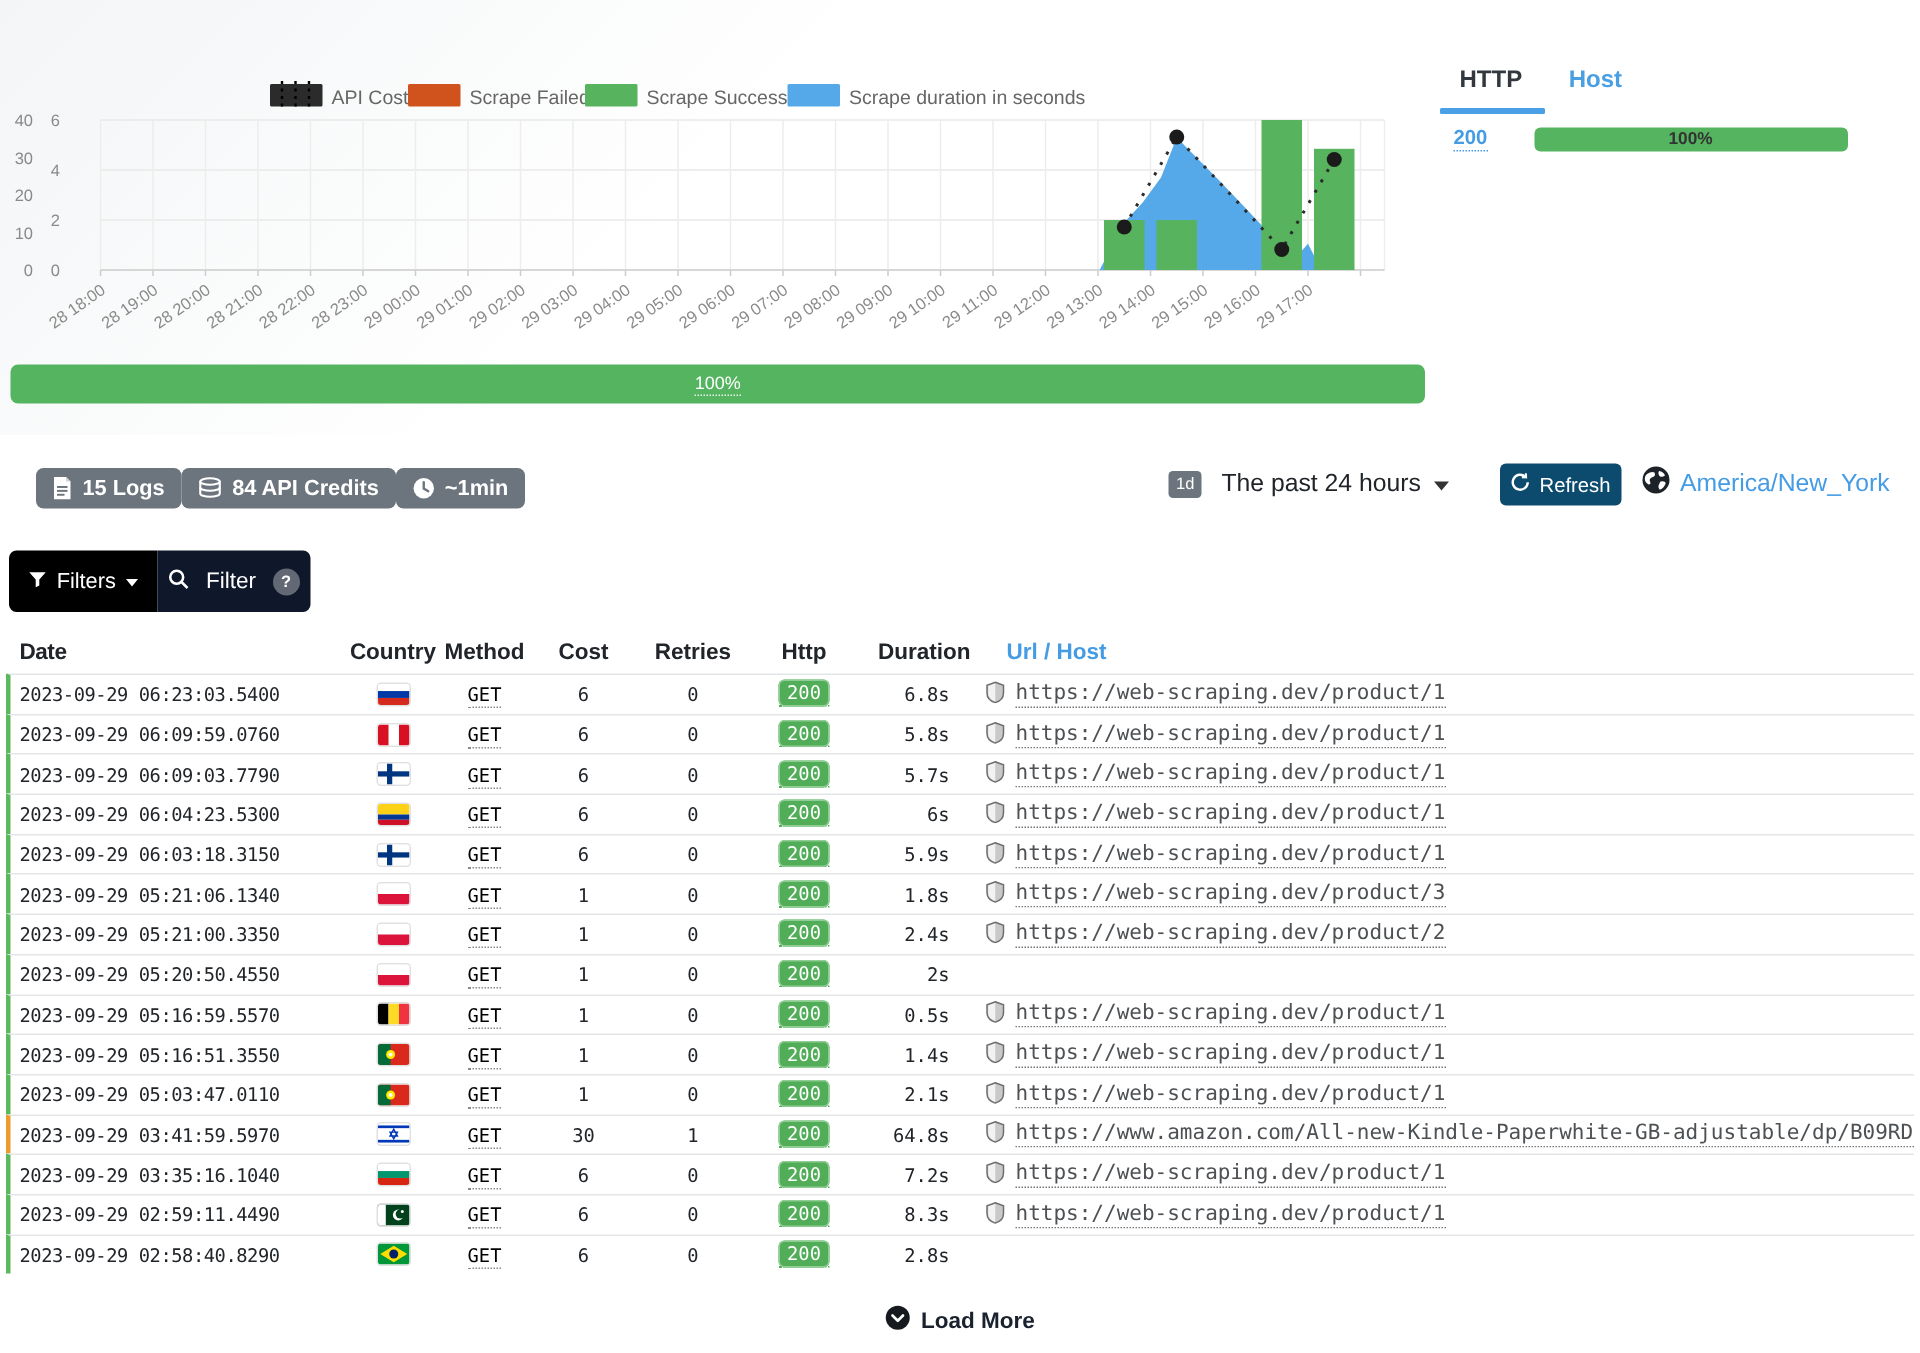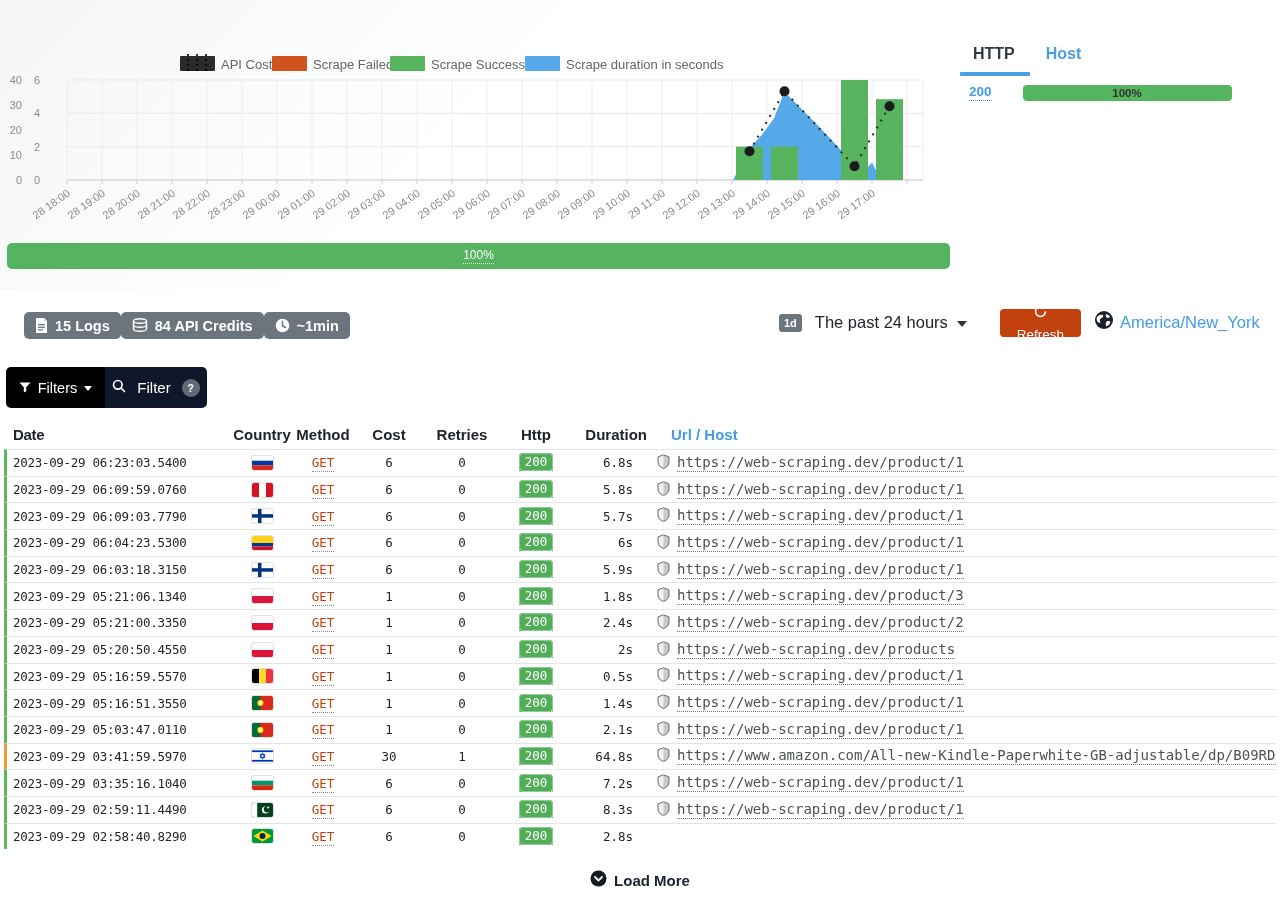--- a/index.html
+++ b/index.html
@@ -27,28 +27,28 @@
                  color:#fff; font-size:12px; }
   .success-bar .dotted { border-bottom:1px dotted rgba(255,255,255,.85); padding-bottom:1px; }
 
   
   .badges { position:absolute; left:24px; top:312px; display:flex; }
   .badge { background:#6c757d; color:#fff; border-radius:5px; height:27px; display:flex; align-items:center;
            gap:7px; padding:0 11px; font-weight:bold; font-size:14.5px; }
   .badge svg { display:block; }
 
   .period { position:absolute; left:779px; top:313px; display:flex; align-items:center; }
-  .badge-1d { background:#6c757d; color:#fff; font-size:11px; font-weight:bold; border-radius:3px; padding:3px 5px; }
+  .badge-1d { background:#6c757d; color:#fff; font-size:11px; font-weight:normal; border-radius:3px; padding:3px 5px; }
   .period-label { margin-left:13px; font-size:16.5px; color:#212529; }
   .caret-dark { margin-left:9px; margin-top:3px; width:0; height:0; border-left:5px solid transparent;
                 border-right:5px solid transparent; border-top:6px solid #333; }
 
-  .refresh-btn { position:absolute; left:1000px; top:309px; width:81px; height:28px; background:#c2410c;
+  .refresh-btn { position:absolute; left:1000px; top:309px; width:81px; height:28px; background:#0c4a6e;
                  border:none; border-radius:4px; color:#fff; font-size:13.5px; font-family:inherit;
-                 display:flex; align-items:center; justify-content:center; gap:6px; cursor:pointer;flex-direction:column; }
+                 display:flex; align-items:center; justify-content:center; gap:6px; cursor:pointer; }
   .tz { position:absolute; left:1094px; top:310px; display:flex; align-items:center; gap:6px; }
   .tz-link { color:#459ce4; font-size:16.5px; text-decoration:none; cursor:pointer; }
 
   
   .filter-bar { position:absolute; left:6px; top:367px; width:1268px; height:41px; display:flex; }
   .filters-btn { width:99px; background:#000000; border:none; border-radius:5px 0 0 5px; color:#fff;
                  font-size:14.5px; font-family:inherit; display:flex; align-items:center; justify-content:center;
                  gap:7px; cursor:pointer; }
   .caret-white { width:0; height:0; border-left:4px solid transparent; border-right:4px solid transparent;
                  border-top:5px solid #fff; margin-top:2px; }
@@ -72,21 +72,21 @@
   .col-date { width:224px; padding-left:6px; letter-spacing:-0.3px; }
   .col-country { width:62px; display:flex; justify-content:center; }
   .col-method { width:60px; text-align:center; }
   .col-cost { width:72px; text-align:center; }
   .col-retries { width:74px; text-align:center; }
   .col-http { width:74px; display:flex; justify-content:center; }
   .col-duration { width:74px; text-align:right; }
   .t-row .col-duration { padding-right:14px; }
   .col-url { flex:1; display:flex; align-items:center; gap:7px; padding-left:10px; overflow:hidden; white-space:nowrap; }
   .t-head .col-url { color:#459ce4; padding-left:24px; }
-  .method-link { color:#c2410c; border-bottom:1px dotted #8a8a8a; padding-bottom:1px; text-decoration:none; cursor:pointer; }
+  .method-link { color:#000000; border-bottom:1px dotted #8a8a8a; padding-bottom:1px; text-decoration:none; cursor:pointer; }
   .http-badge-wrap { border-bottom:1px dotted #52ad58; padding-bottom:1px; cursor:pointer; }
   .http-badge { background:#52ad58; border:1px solid #8fcd95; border-radius:4px; color:#fff; font-size:12.5px;
                 padding:0px 5px 1px; }
   .url-link { color:#4d5154; border-bottom:1px dotted #777; padding-bottom:1px; font-size:14px;
               text-decoration:none; cursor:pointer; overflow:hidden; }
   .flag { border-radius:2px; box-shadow:0 0 0 1px rgba(0,0,0,.12); display:block; }
 
   .load-more { position:absolute; left:0; top:870px; width:1280px; display:flex; align-items:center;
                justify-content:center; gap:7px; font-weight:bold; font-size:15px; color:#19222e; cursor:pointer; }
 </style>
@@ -531,27 +531,20 @@
             </svg>
           </span>
         </div>
         <div class="col-method"><a class="method-link">GET</a></div>
         <div class="col-cost">1</div>
         <div class="col-retries">0</div>
         <div class="col-http">
           <span class="http-badge-wrap"><span class="http-badge">200</span></span>
         </div>
         <div class="col-duration">2s</div>
-        <div class="col-url">
-          <span><svg width="13" height="15" viewBox="0 0 13 15">
-              <path d="M6.5 0.8 L12 2.9 V8 c0 3.4 -2.4 5.5 -5.5 6.4 C3.4 13.5 1 11.4 1 8 V2.9 Z" fill="#c9c9c9" stroke="#6e6e6e" stroke-width="1"></path>
-              <path d="M6.5 1.6 V13.6 C3.9 12.7 1.8 10.9 1.8 8 V3.4 Z" fill="#f2f2f2"></path>
-            </svg></span>
-          <a class="url-link">https://web-scraping.dev/products</a>
-        </div>
       </div>
       <div class="t-row">
         <div class="col-date">2023-09-29 05:16:59.5570</div>
         <div class="col-country">
           <span>
             <svg class="flag" width="21" height="14" viewBox="0 0 21 14">
               <rect width="7" height="14" fill="#000"></rect>
               <rect x="7" width="7" height="14" fill="#fdda24"></rect>
               <rect x="14" width="7" height="14" fill="#ef3340"></rect>
             </svg>

